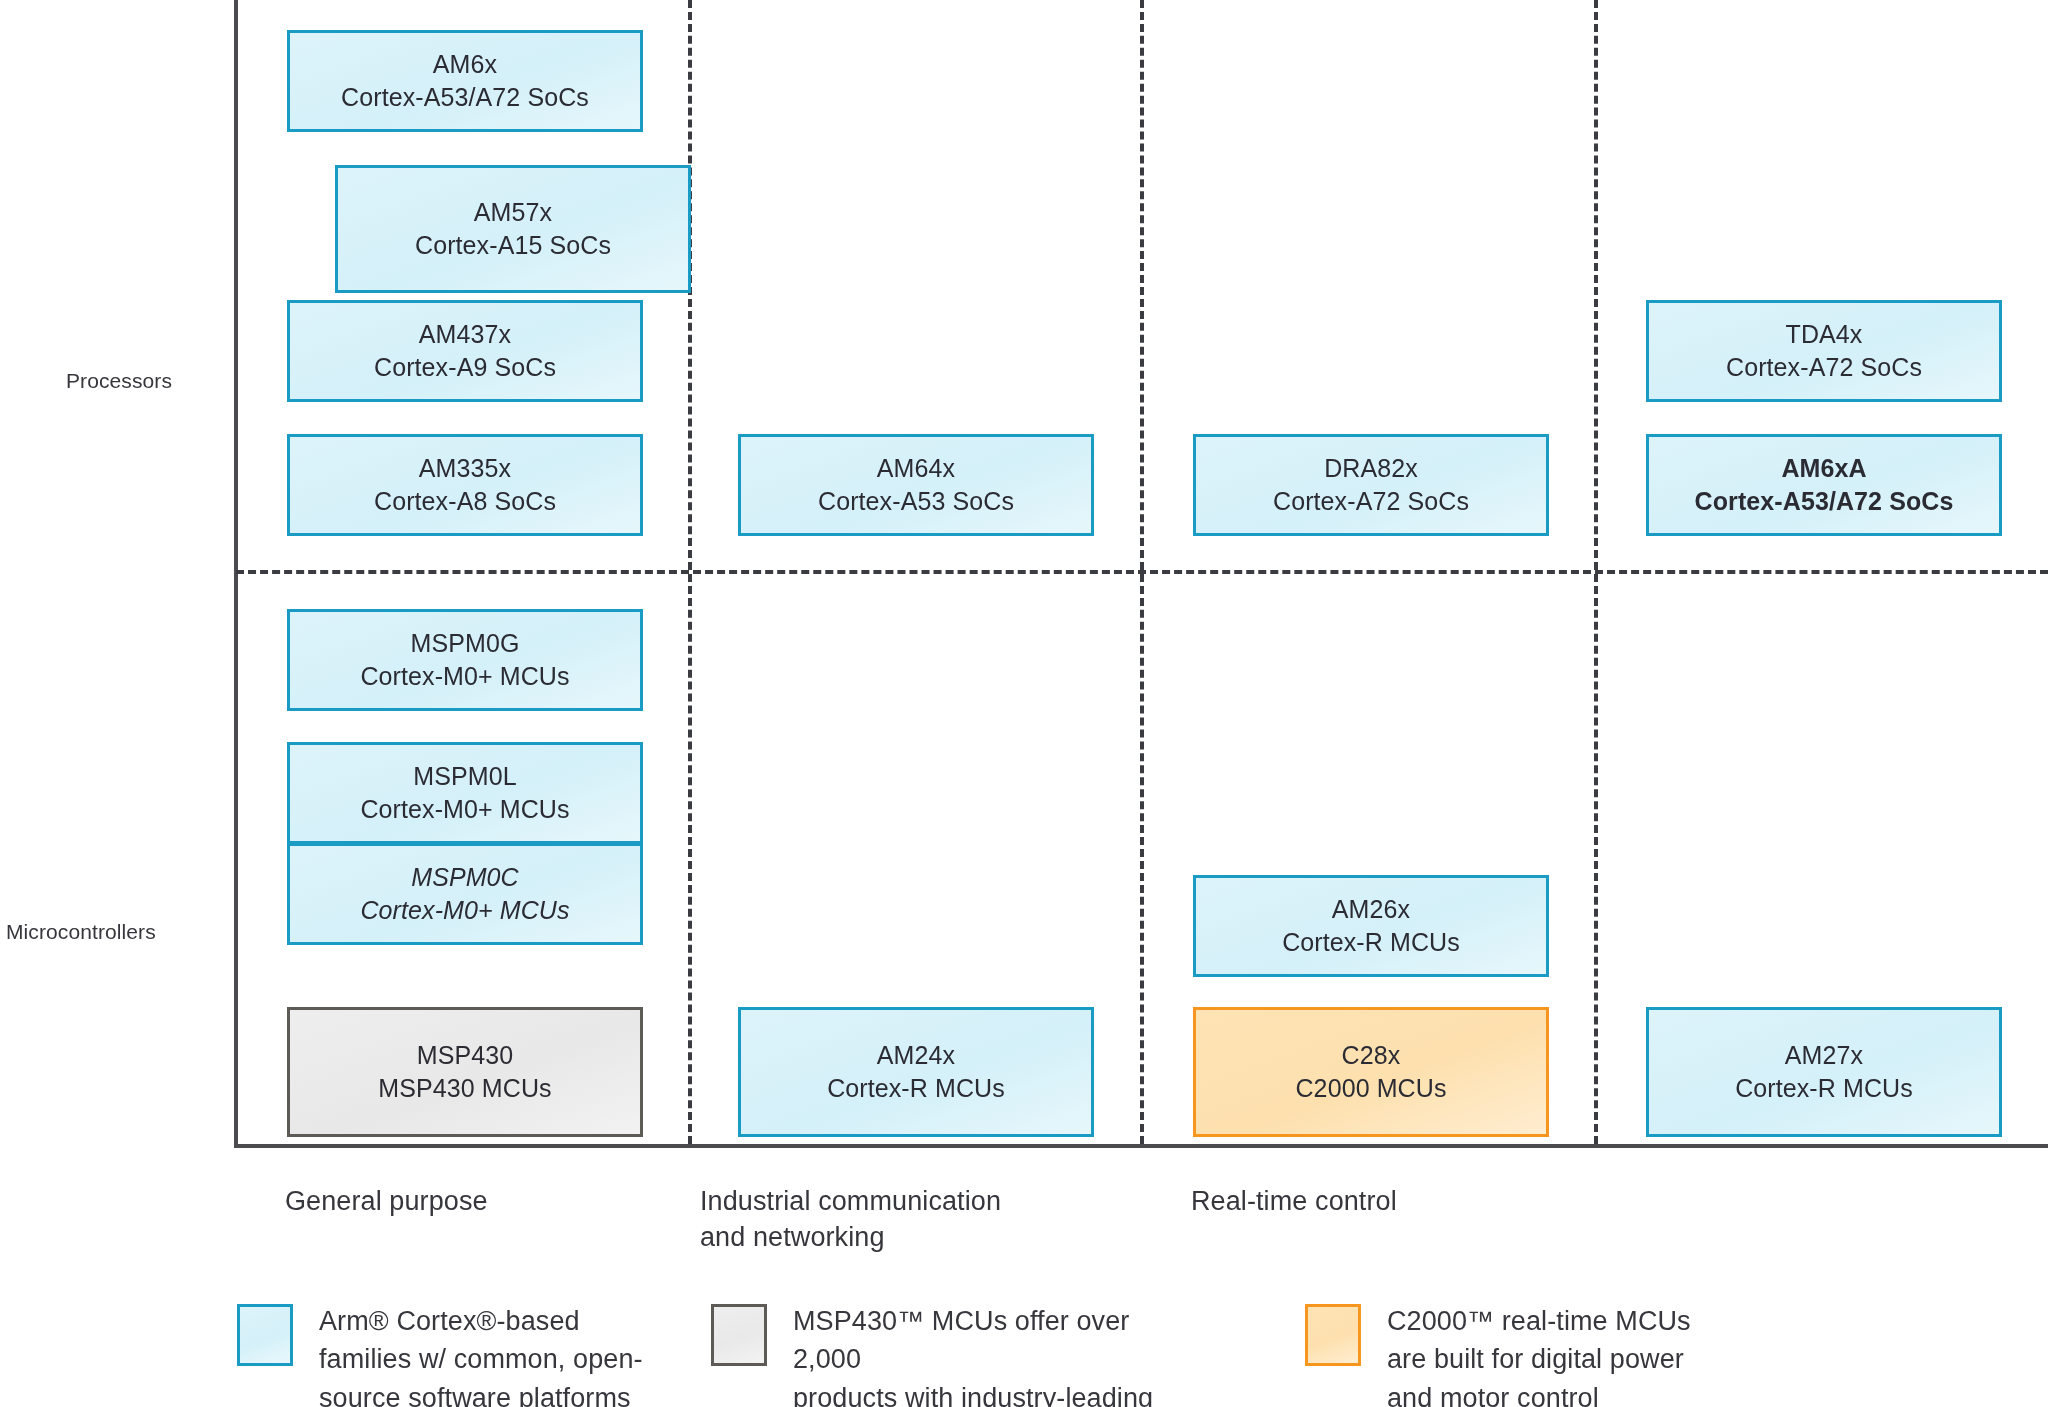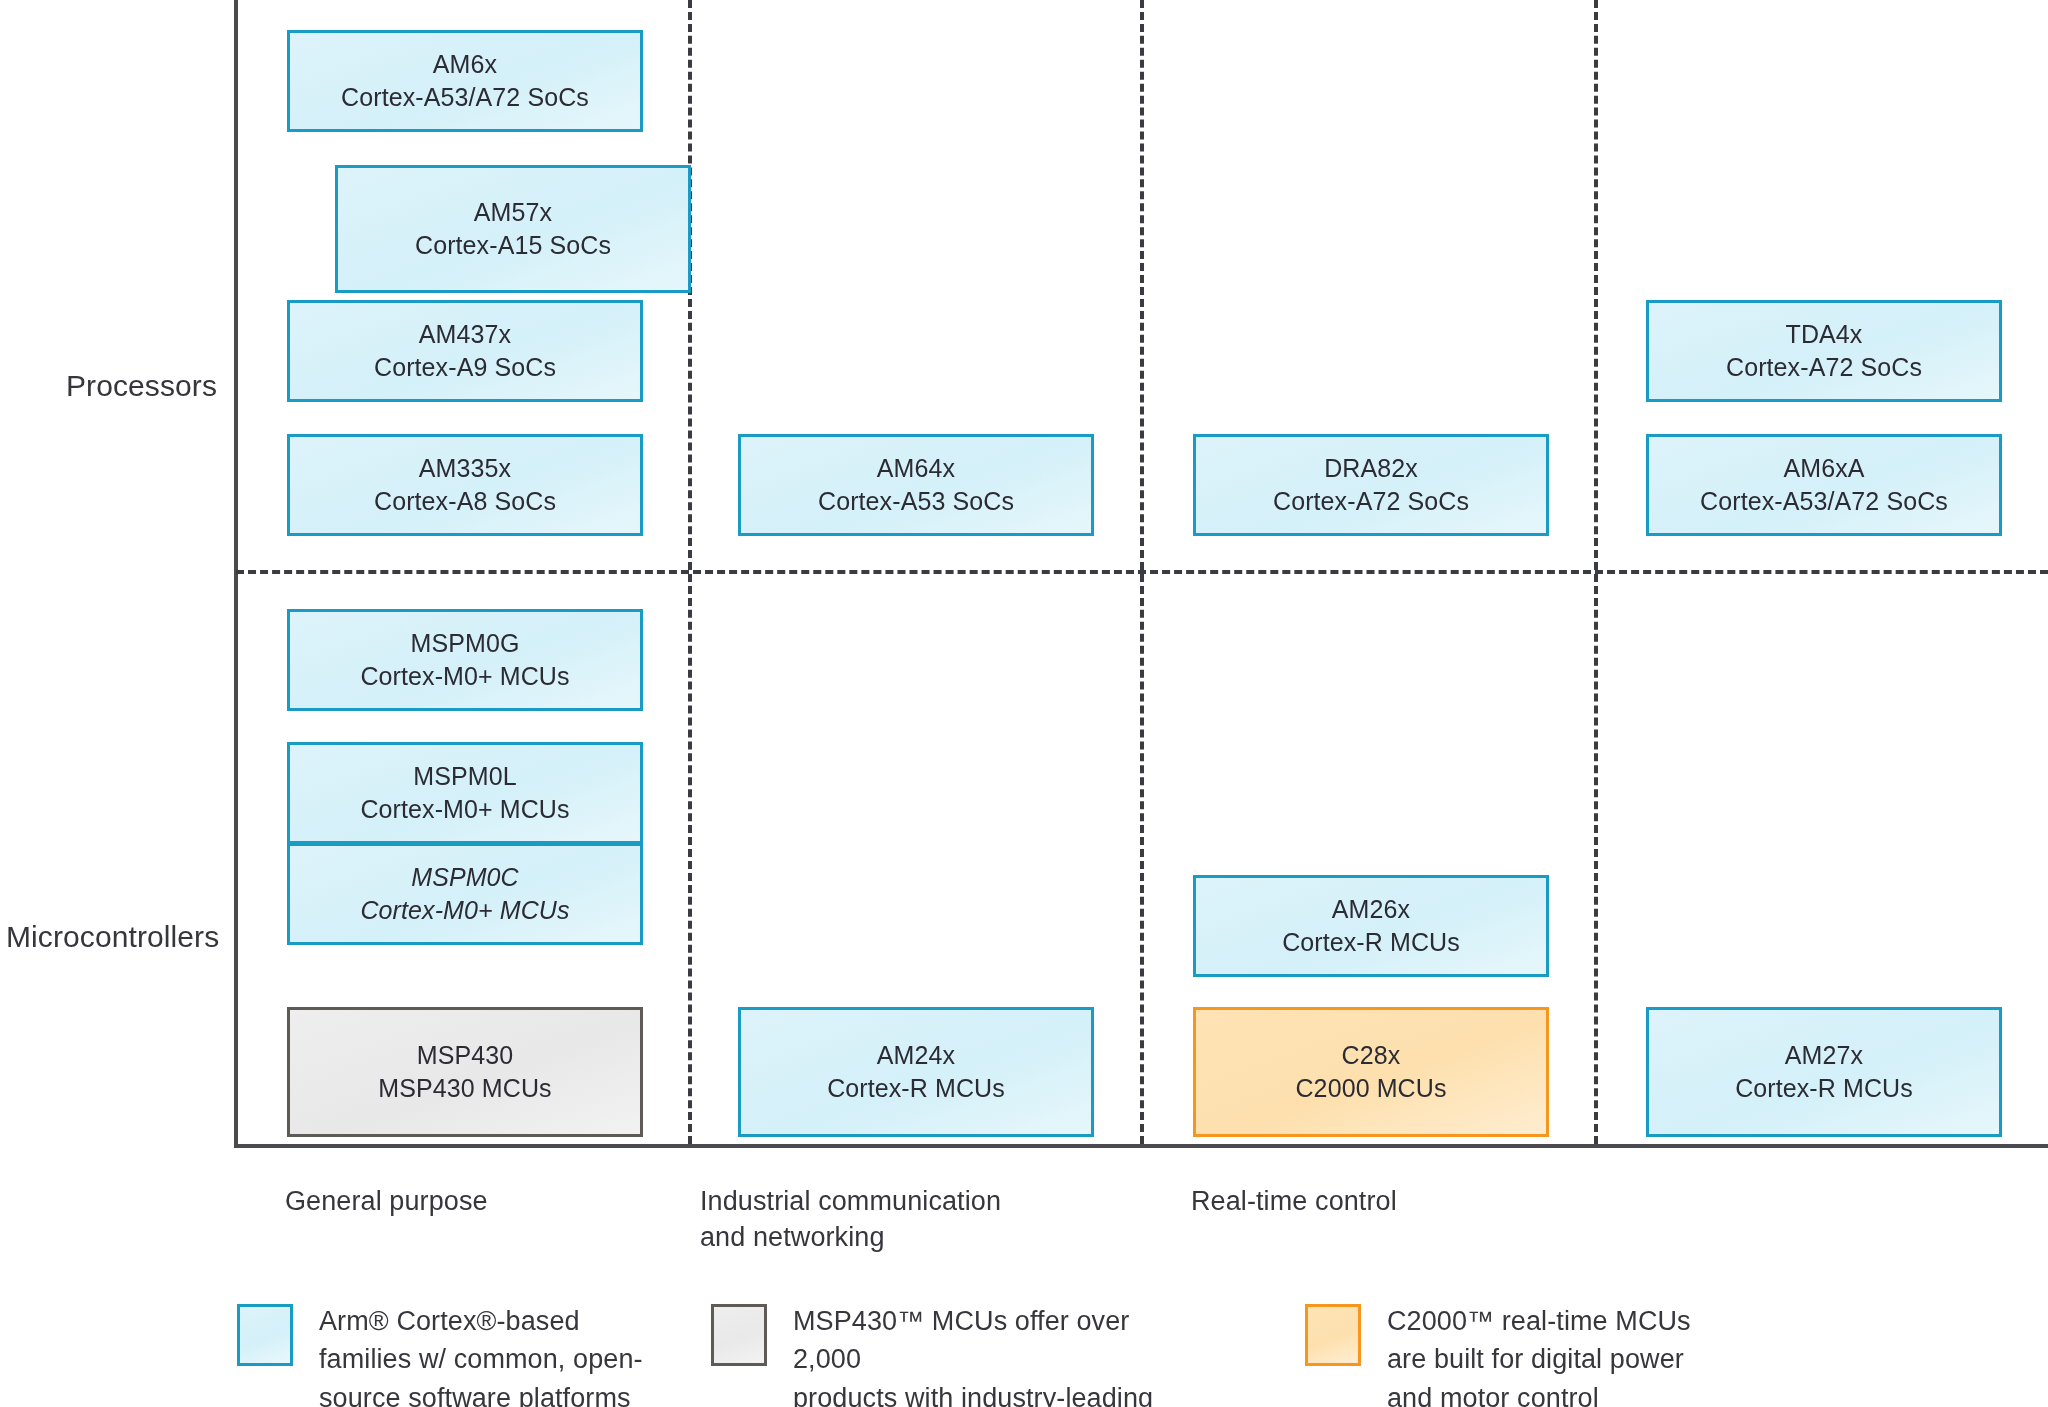--- a/index.html
+++ b/index.html
@@ -50,21 +50,21 @@
     left: 236px;
     top: 570px;
     width: 1812px;
     height: 0px;
     border-top: 4px dashed #3b3b42;
   }
 
   
   .row-label {
     position: absolute;
-    font-size: 30px;
+    font-size: 21px;
     color: #36363d;
     white-space: nowrap;
     letter-spacing: 0.1px;
   }
 
   
   .box {
     position: absolute;
     box-sizing: border-box;
     display: flex;
@@ -177,21 +177,21 @@
 
   <div class="box arm" style="left:1193px; top:434px; width:356px; height:102px;">
     <span class="l1">DRA82x</span>
     <span class="l2">Cortex-A72 SoCs</span>
   </div>
 
   <div class="box arm" style="left:1646px; top:300px; width:356px; height:102px;">
     <span class="l1">TDA4x</span>
     <span class="l2">Cortex-A72 SoCs</span>
   </div>
-  <div class="box arm" style="left:1646px; top:434px; width:356px; height:102px;">
+  <div class="box arm" style="left:1646px; top:434px; width:356px; height:102px;font-weight:bold;">
     <span class="l1">AM6xA</span>
     <span class="l2">Cortex-A53/A72 SoCs</span>
   </div>
 
   <div class="box arm" style="left:287px; top:609px; width:356px; height:102px;">
     <span class="l1">MSPM0G</span>
     <span class="l2">Cortex-M0+ MCUs</span>
   </div>
   <div class="box arm" style="left:287px; top:742px; width:356px; height:102px;">
     <span class="l1">MSPM0L</span>

